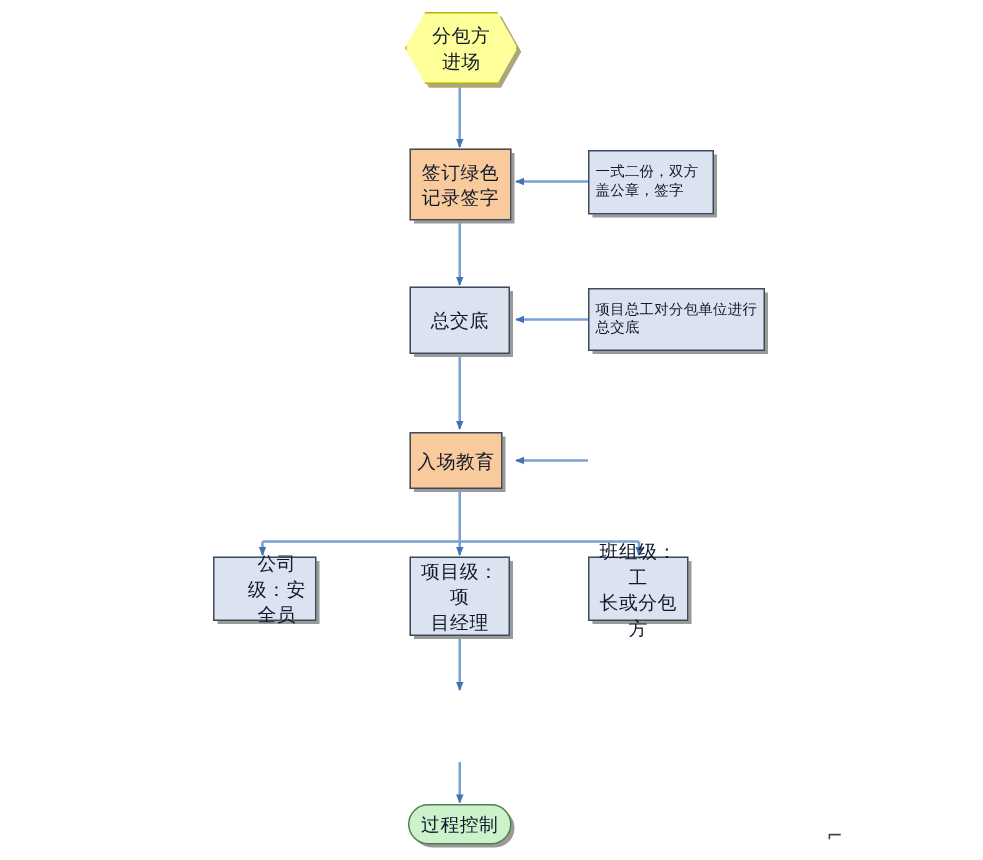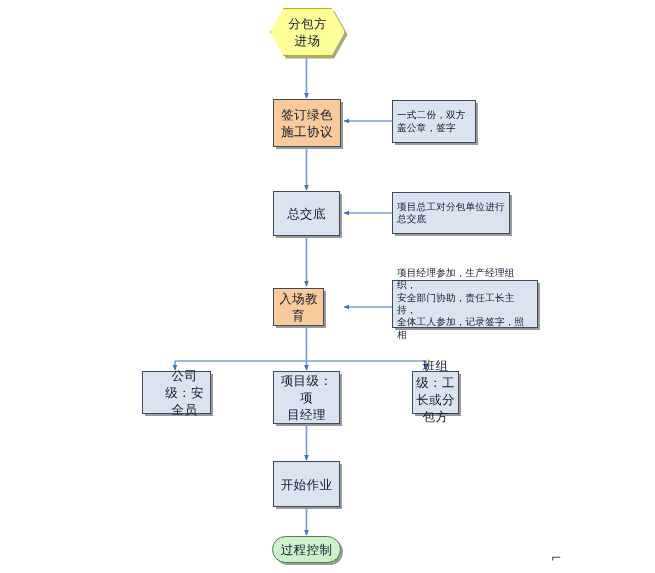--- a/index.html
+++ b/index.html
@@ -144,21 +144,21 @@
       <div class="node-inner">
         <span>分包方</span><br>
         <span>进场</span>
       </div>
     </div>
   </div>
 
   <div class="node proc-orange" style="left:273px; top:99px; width:68px; height:48px;">
     <div class="node-inner">
       <span>签订绿色</span><br>
-      <span>施工协议</span>
+      <span>记录签字</span>
     </div>
   </div>
 
   <div class="node note" style="left:392px; top:100px; width:84px; height:43px;">
     <div class="node-inner">
       <span>一式二份，双方</span><br>
       <span>盖公章，签字</span>
     </div>
   </div>
 
@@ -168,60 +168,48 @@
     </div>
   </div>
 
   <div class="node note" style="left:392px; top:192px; width:118px; height:42px;justify-content:center;">
     <div class="node-inner">
       <span>项目总工对分包单位进行</span><br>
       <span>总交底</span>
     </div>
   </div>
 
-  <div class="node proc-orange" style="left:273px; top:288px; width:51px; height:38px;">
+  <div class="node proc-orange" style="left:273px; top:288px; width:62px; height:38px;">
     <div class="node-inner">
       <span>入场教育</span>
     </div>
   </div>
 
-  <div class="node note" style="left:392px; top:280px; width:146px; height:48px;">
-    <div class="node-inner">
-      <span>项目经理参加，生产经理组织，</span><br>
-      <span>安全部门协助，责任工长主持，</span><br>
-      <span>全体工人参加，记录签字，照相</span>
-    </div>
-  </div>
 
   <div class="node proc" style="left:142px; top:371px; width:69px; height:43px;padding-left:16px;">
     <div class="node-inner">
       <span>公司级：安</span><br>
       <span>全员</span>
     </div>
   </div>
 
   <div class="node proc" style="left:273px; top:371px; width:67px; height:53px;">
     <div class="node-inner">
       <span>项目级：项</span><br>
       <span>目经理</span>
     </div>
   </div>
 
-  <div class="node proc" style="left:412px; top:371px; width:47px; height:43px;font-family:Liberation Mono, monospace;">
+  <div class="node proc" style="left:392px; top:371px; width:67px; height:43px;">
     <div class="node-inner">
       <span>班组级：工</span><br>
       <span>长或分包方</span>
     </div>
   </div>
 
-  <div class="node proc" style="left:273px; top:461px; width:67px; height:46px;">
-    <div class="node-inner">
-      <span>开始作业</span>
-    </div>
-  </div>
 
   <div class="node term" style="left:272px; top:536px; width:69px; height:27px;text-align:center;">
     <div class="node-inner">
       <span>过程控制</span>
     </div>
   </div>
 
   <div class="caret" style="left:551px; top:551px;">⌐</div>
 
 </div>

